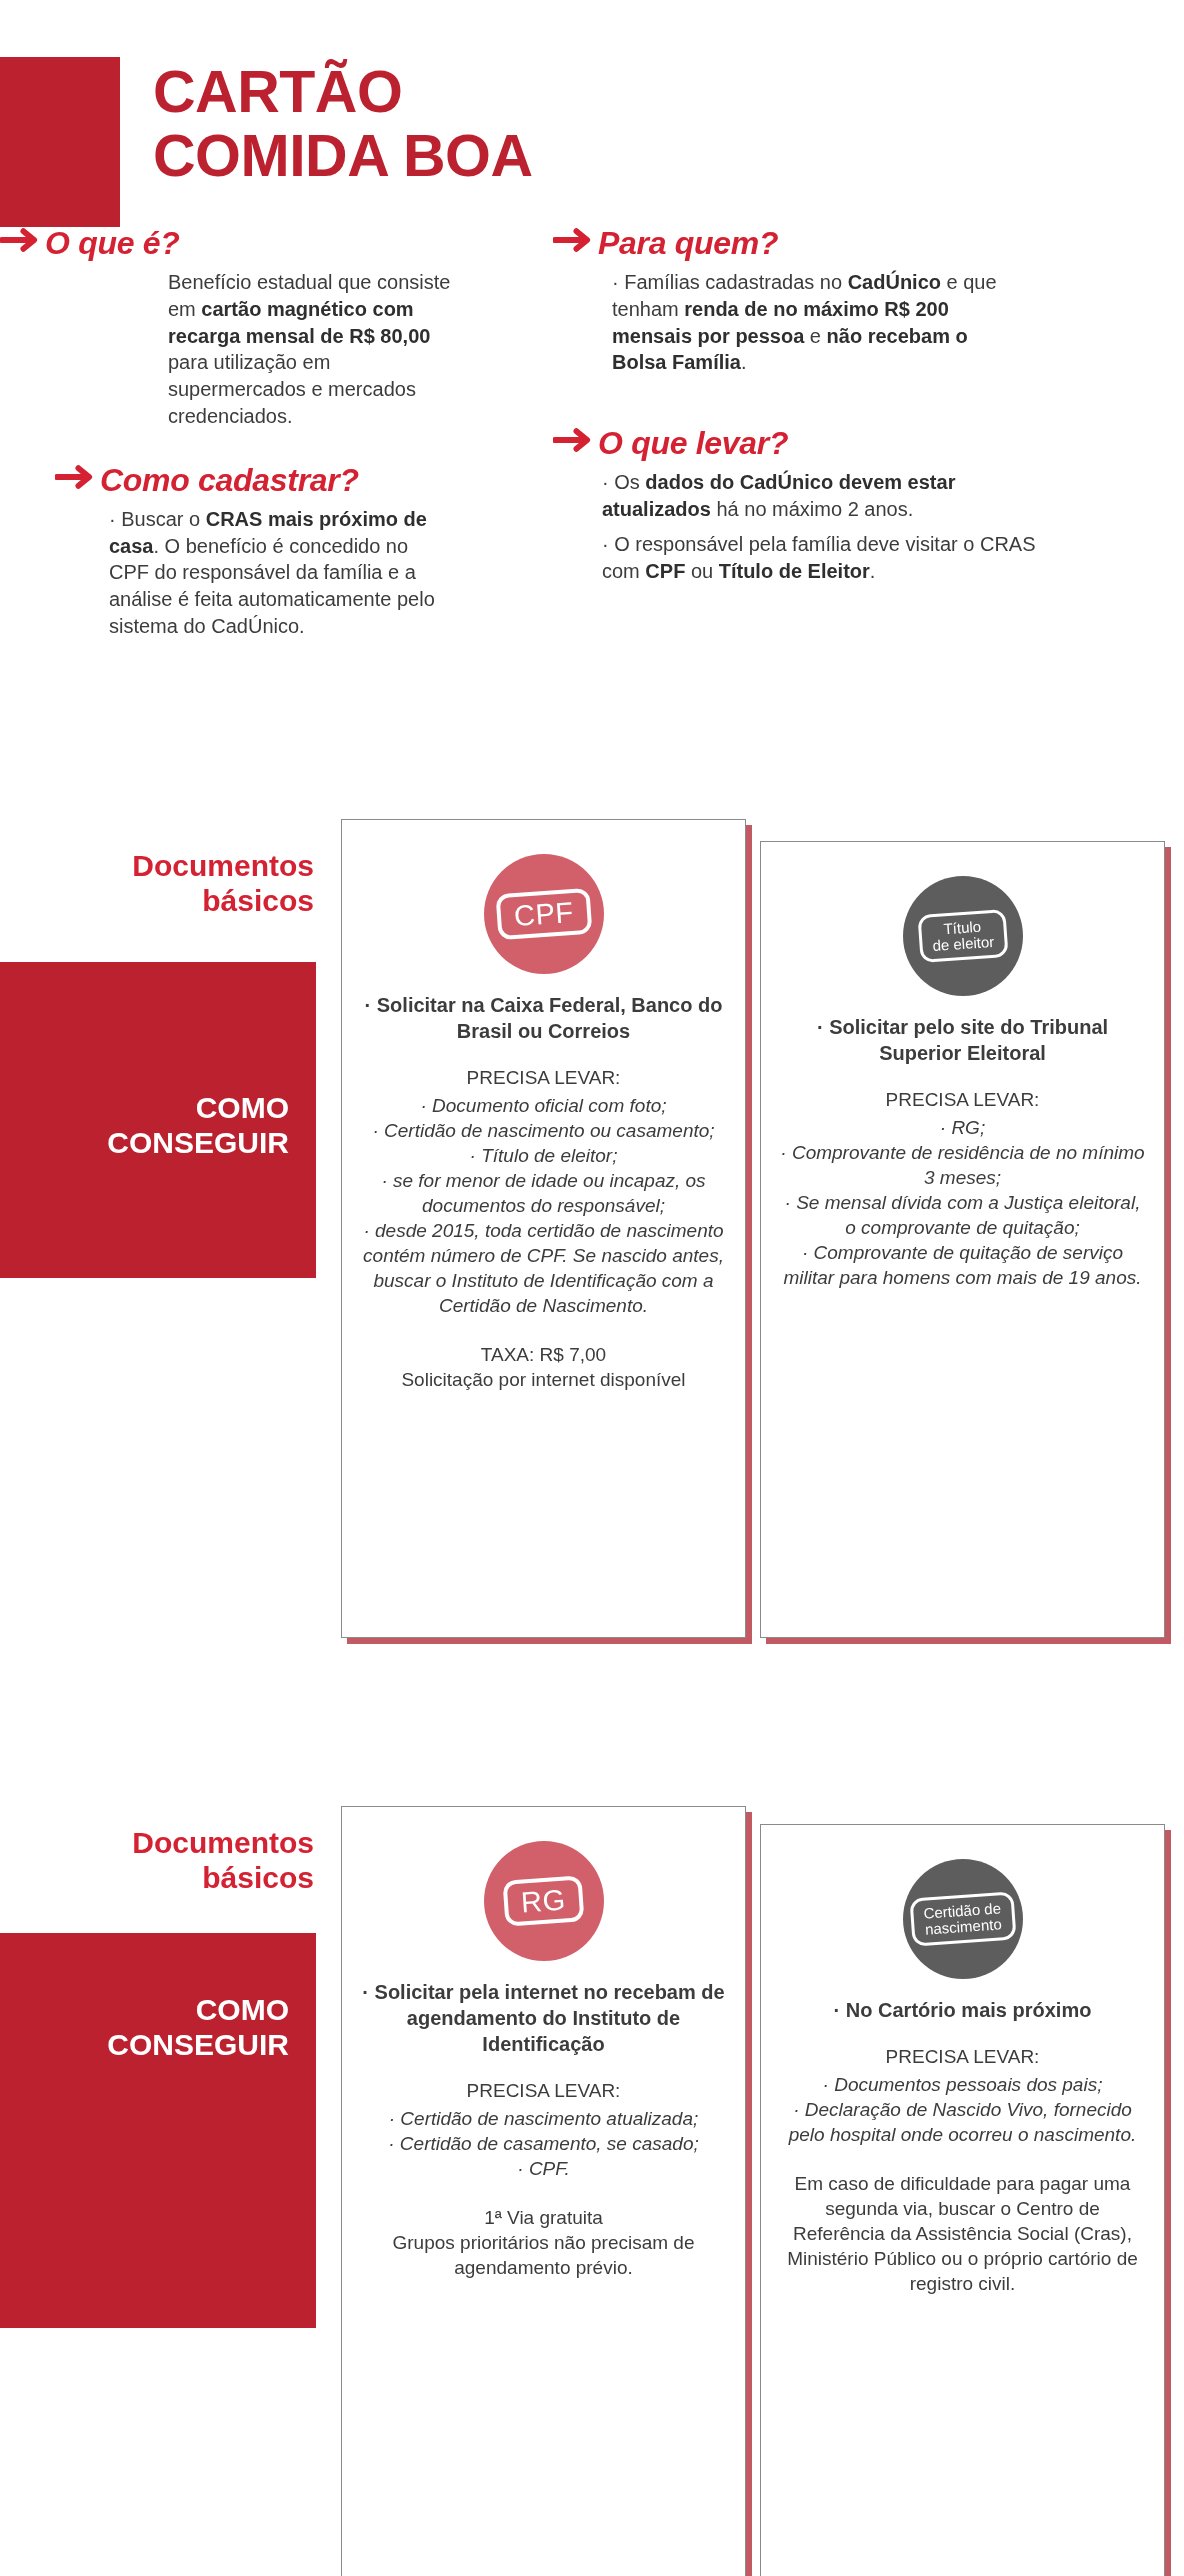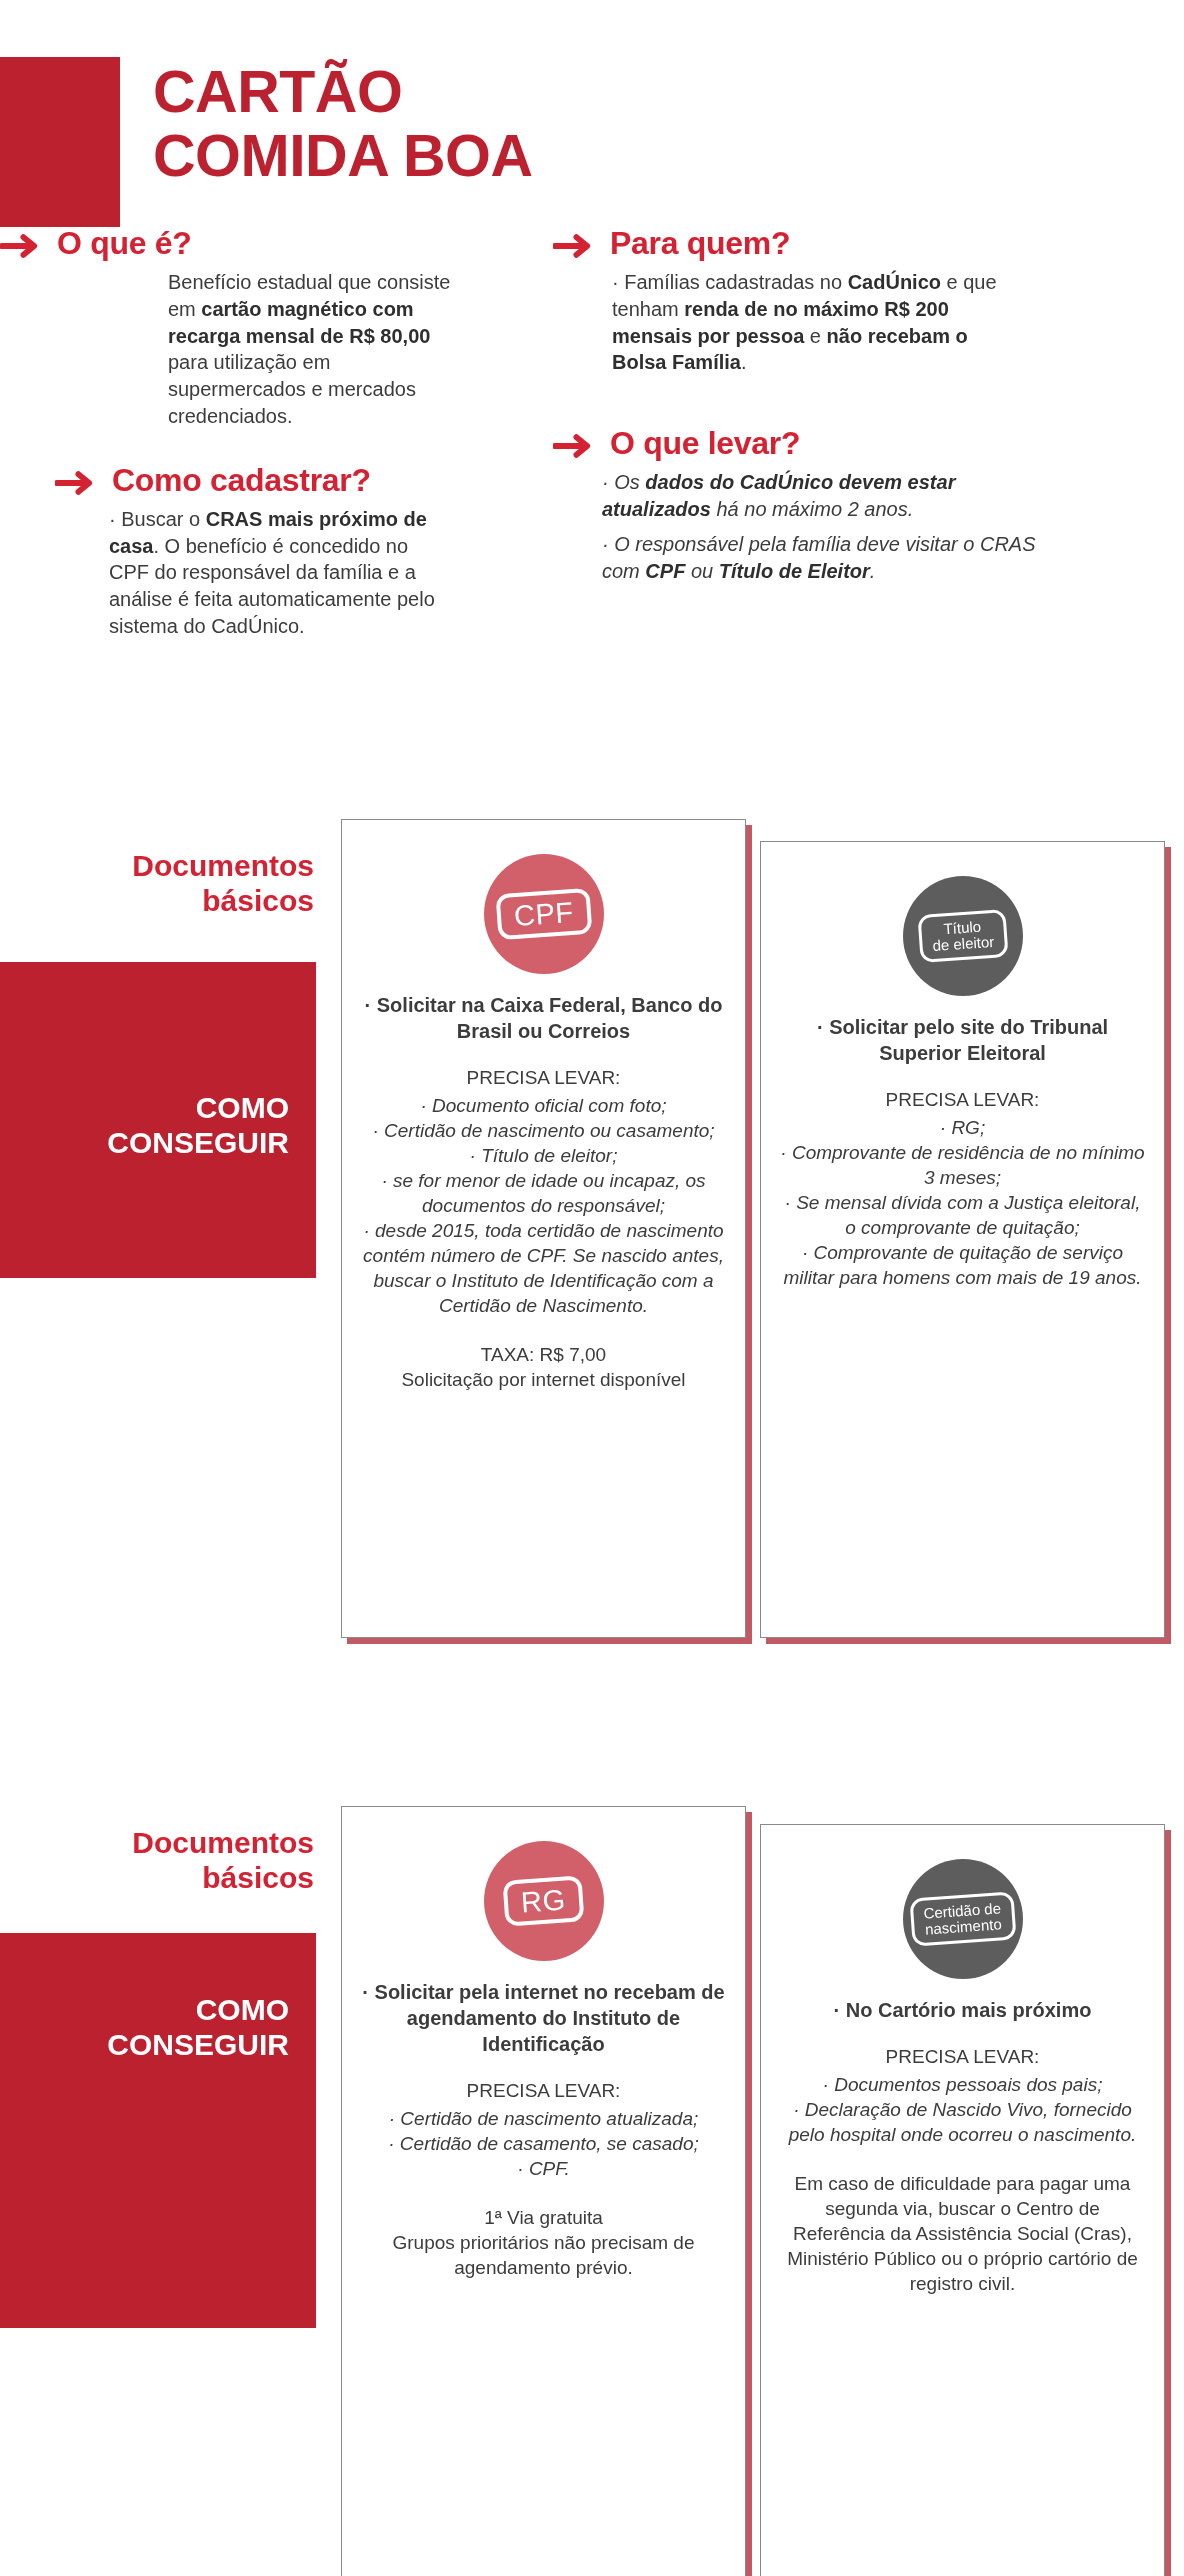--- a/index.html
+++ b/index.html
@@ -58,23 +58,24 @@
     position: absolute;
     left: 553px;
     top: 0;
     width: 632px;
   }
 
   .qblock { margin-bottom: 18px; }
 
   .qhead {
     display: flex;
-    align-items: flex-end;
-    gap: 16px;
+    align-items: flex-start;
+    gap: 4px;
     margin-bottom: 10px;
+    font-style: italic;
   }
   .arrow-icon {
     flex: 0 0 auto;
     width: 41px;
     height: 26px;
     display: block;
   }
   .arrow-icon svg { display: block; }
   .qhead-label {
     color: #d42233;
@@ -84,21 +85,21 @@
     line-height: 1;
   }
 
   .qbody {
     color: #3c3c3c;
     font-size: 20px;
     line-height: 1.34;
     font-weight: 400;
   }
   .qbody b { font-weight: bold; color: #2f2f2f; }
-  .qbody p { margin-bottom: 8px; font-style: italic; }
+  .qbody p { margin-bottom: 8px; }
   .qbody p:last-child { margin-bottom: 0; }
 
   .indent-170 { margin-left: 168px; width: 286px; }
   .indent-r-1 { margin-left: 59px; width: 415px; }
   .indent-r-2 { margin-left: 49px; width: 454px; }
   .indent-left-2 { margin-left: 109px; width: 326px; }
 
   
   .cards-section {
     position: relative;

